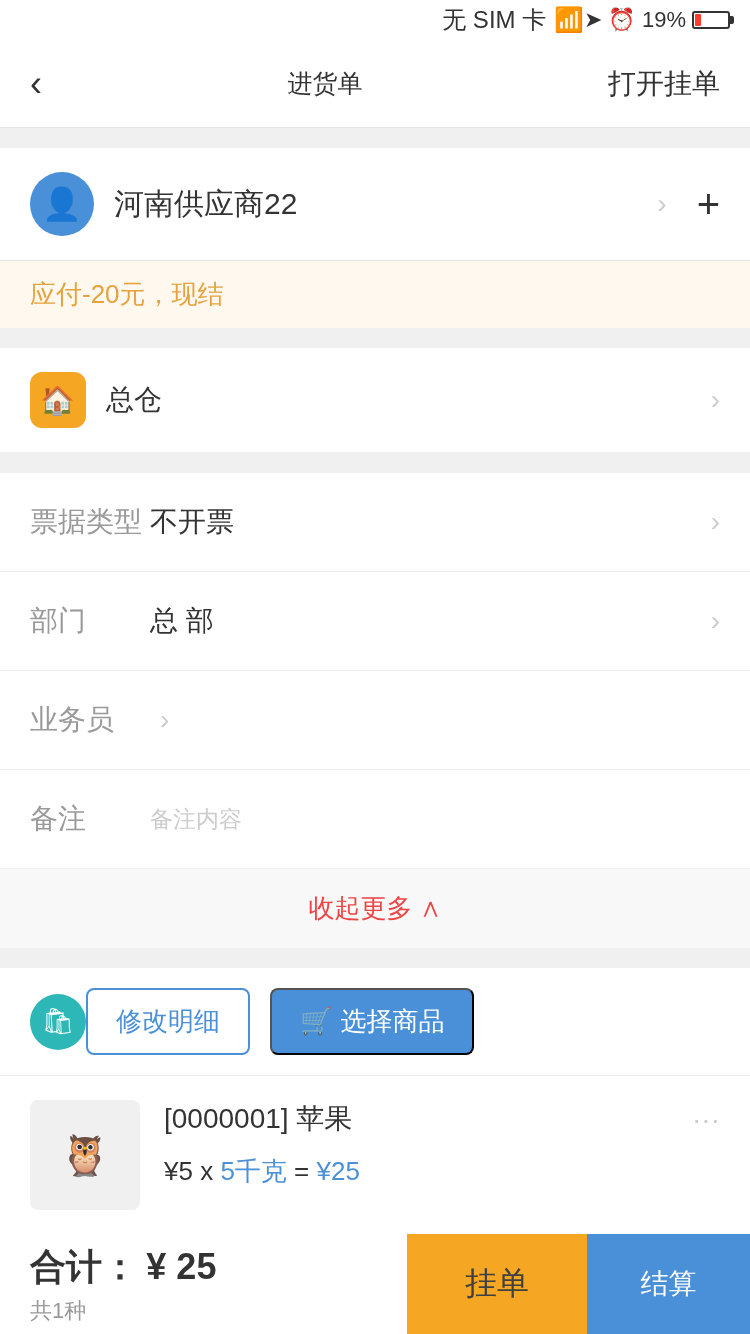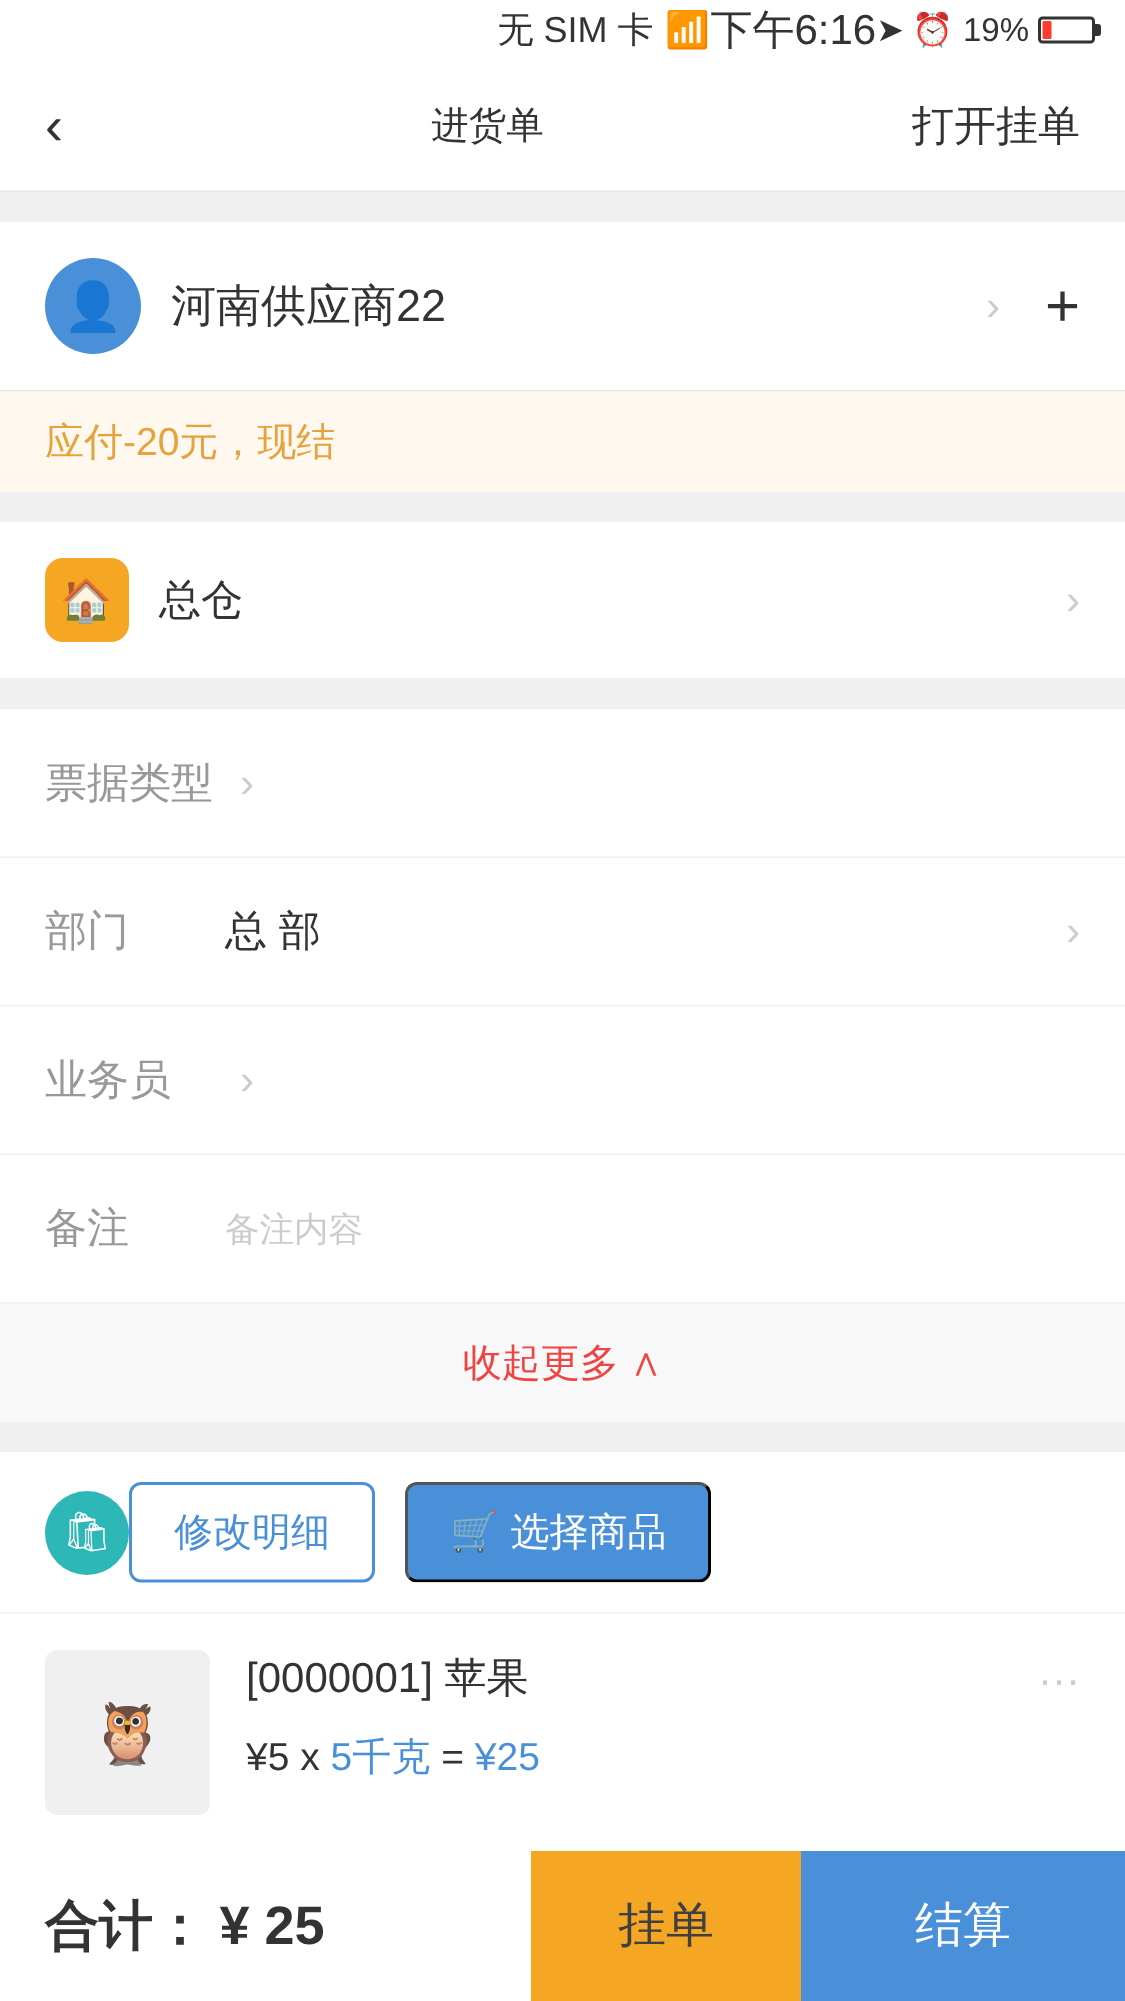--- a/index.html
+++ b/index.html
@@ -184,35 +184,34 @@
     }
     .total-main { font-size: 30px; color: #333; }
     .total-main span { font-size: 36px; font-weight: bold; }
     .total-sub { font-size: 22px; color: #999; margin-top: 4px; }
     .btn-hang {
       width: 180px; background: #f5a623; color: #404040;
       display: flex; align-items: center; justify-content: center;
       font-size: 32px; font-weight: 500; cursor: pointer;
     }
     .btn-checkout {
-      width: 216px; background: #4a90d9; color: #fff;
-      display: flex; align-items: center; justify-content: center;
-      font-size: 32px; font-weight: 500; cursor: pointer;
+      width: 163px; background: #4a90d9; color: #fff;
+      display: flex; align-items: center; justify-content: center;
+      font-size: 28px; font-weight: 500; cursor: pointer;
     }
     .chevron { color: #ccc; }
   </style>
 </head>
 <body>
 
 <div class="status-bar">
   <div class="status-bar-left">
     <span>无 SIM 卡</span>
     <span>📶</span>
   </div>
-  <div class="status-bar-center">下午6:16</div>
   <div class="status-bar-right">
     <span>➤</span>
     <span>⏰</span>
     <span>19%</span>
     <div class="battery">
       <div class="battery-fill"></div>
     </div>
   </div>
 </div>
 
@@ -242,20 +241,21 @@
     <span>🏠</span>
   </div>
   <span class="form-row-value">总仓</span>
   <span class="form-row-arrow chevron">›</span>
 </div>
 
 <div class="section-gap"></div>
 
 <div class="form-row">
   <span class="form-row-label">票据类型</span>
+  <span class="form-row-value">不开票</span>
   <span class="form-row-arrow chevron">›</span>
 </div>
 
 <div class="form-row">
   <span class="form-row-label">部门</span>
   <span class="form-row-value">总 部</span>
   <span class="form-row-arrow chevron">›</span>
 </div>
 
 <div class="form-row">
@@ -304,16 +304,17 @@
 </div>
 
 <div style="height: 100px;"></div>
 
 <div class="bottom-bar">
   <div class="bottom-total">
     <div class="total-main">
       <span>合计：</span>
       <span>¥ 25</span>
     </div>
+    <div class="total-sub">共1种</div>
   </div>
   <div class="btn-hang">挂单</div>
   <div class="btn-checkout">结算</div>
 </div>
 
 </body></html>

